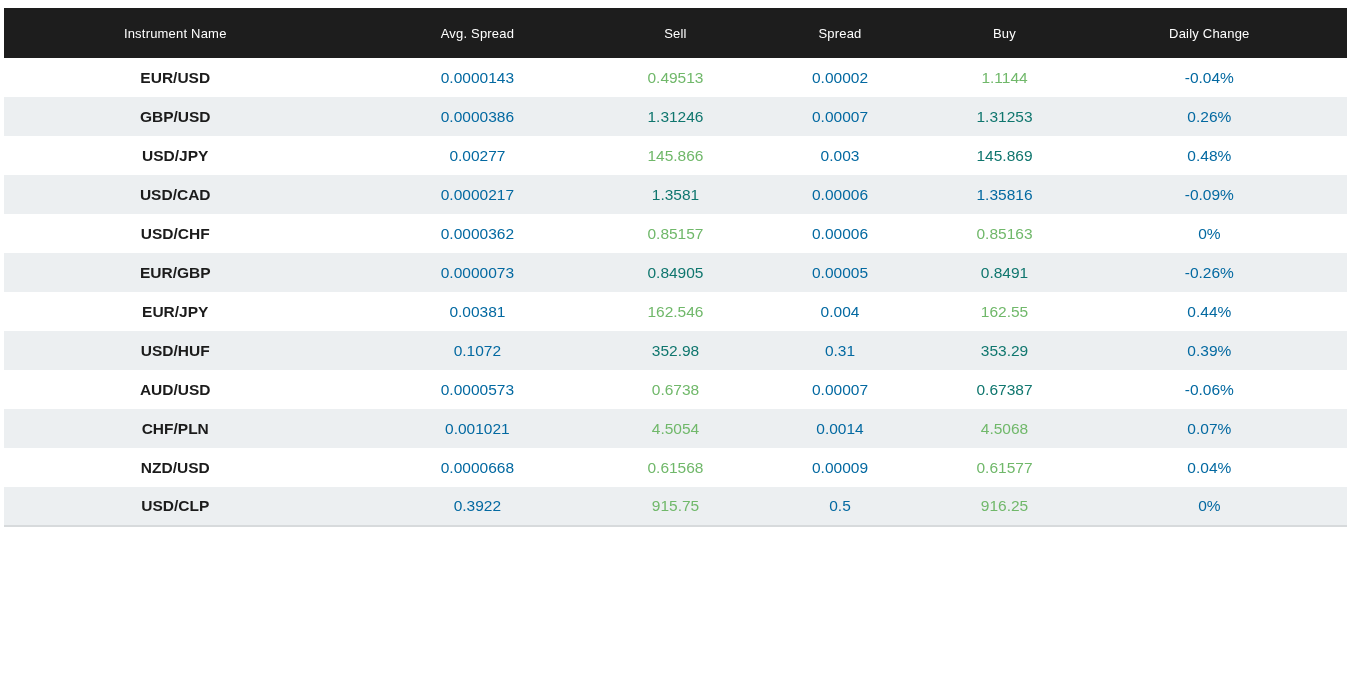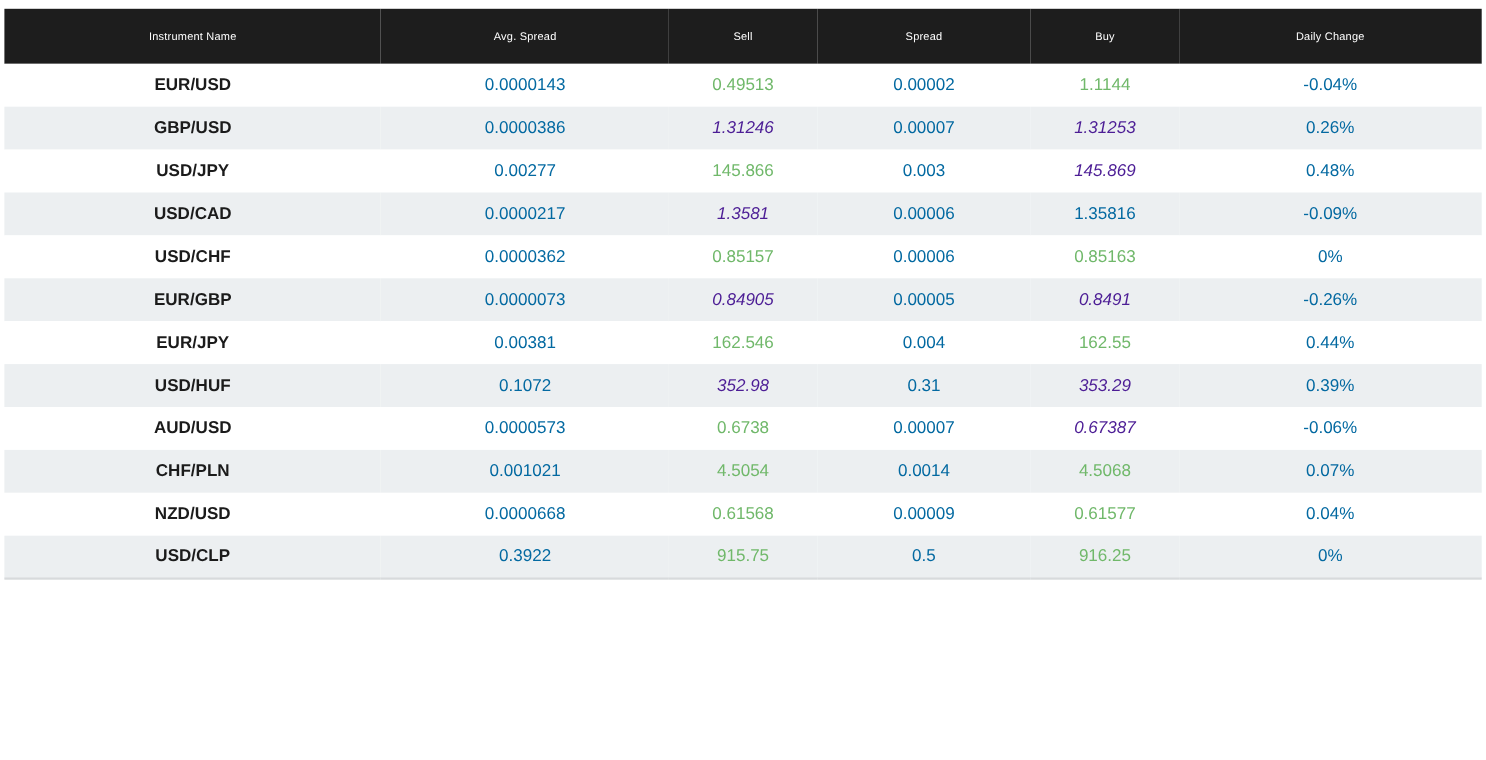--- a/index.html
+++ b/index.html
@@ -25,41 +25,41 @@
     vertical-align: middle;
     padding: 0;
     white-space: nowrap;
   }
   thead tr {
     background: #1d1d1d;
     height: 50px;
   }
   thead th {
     color: #ffffff;
-    font-size: 10px;
+    font-size: 13px;
     font-weight: 500;
     letter-spacing: 0.2px;
   }
   tbody tr {
     height: 39px;
     background: #ffffff;
   }
   tbody tr:nth-child(even) {
     background: #eceff1;
   }
   tbody td {
     font-size: 15.5px;
     color: #212121;
   }
   td.instrument {
     font-weight: 700;
     color: #1b1b1b;
   }
   td.green  { color: #70b86a; }
-  td.red    { color: #4c1d95; font-style: italic; }
+  td.red    { color: #0f766e; }
   td.neutral{ color: #0369a1; }
 </style>
 </head>
 <body>
 
 <div class="widget">
   <table class="rates">
     <colgroup>
       <col style="width:25.5%">
       <col style="width:19.5%">

